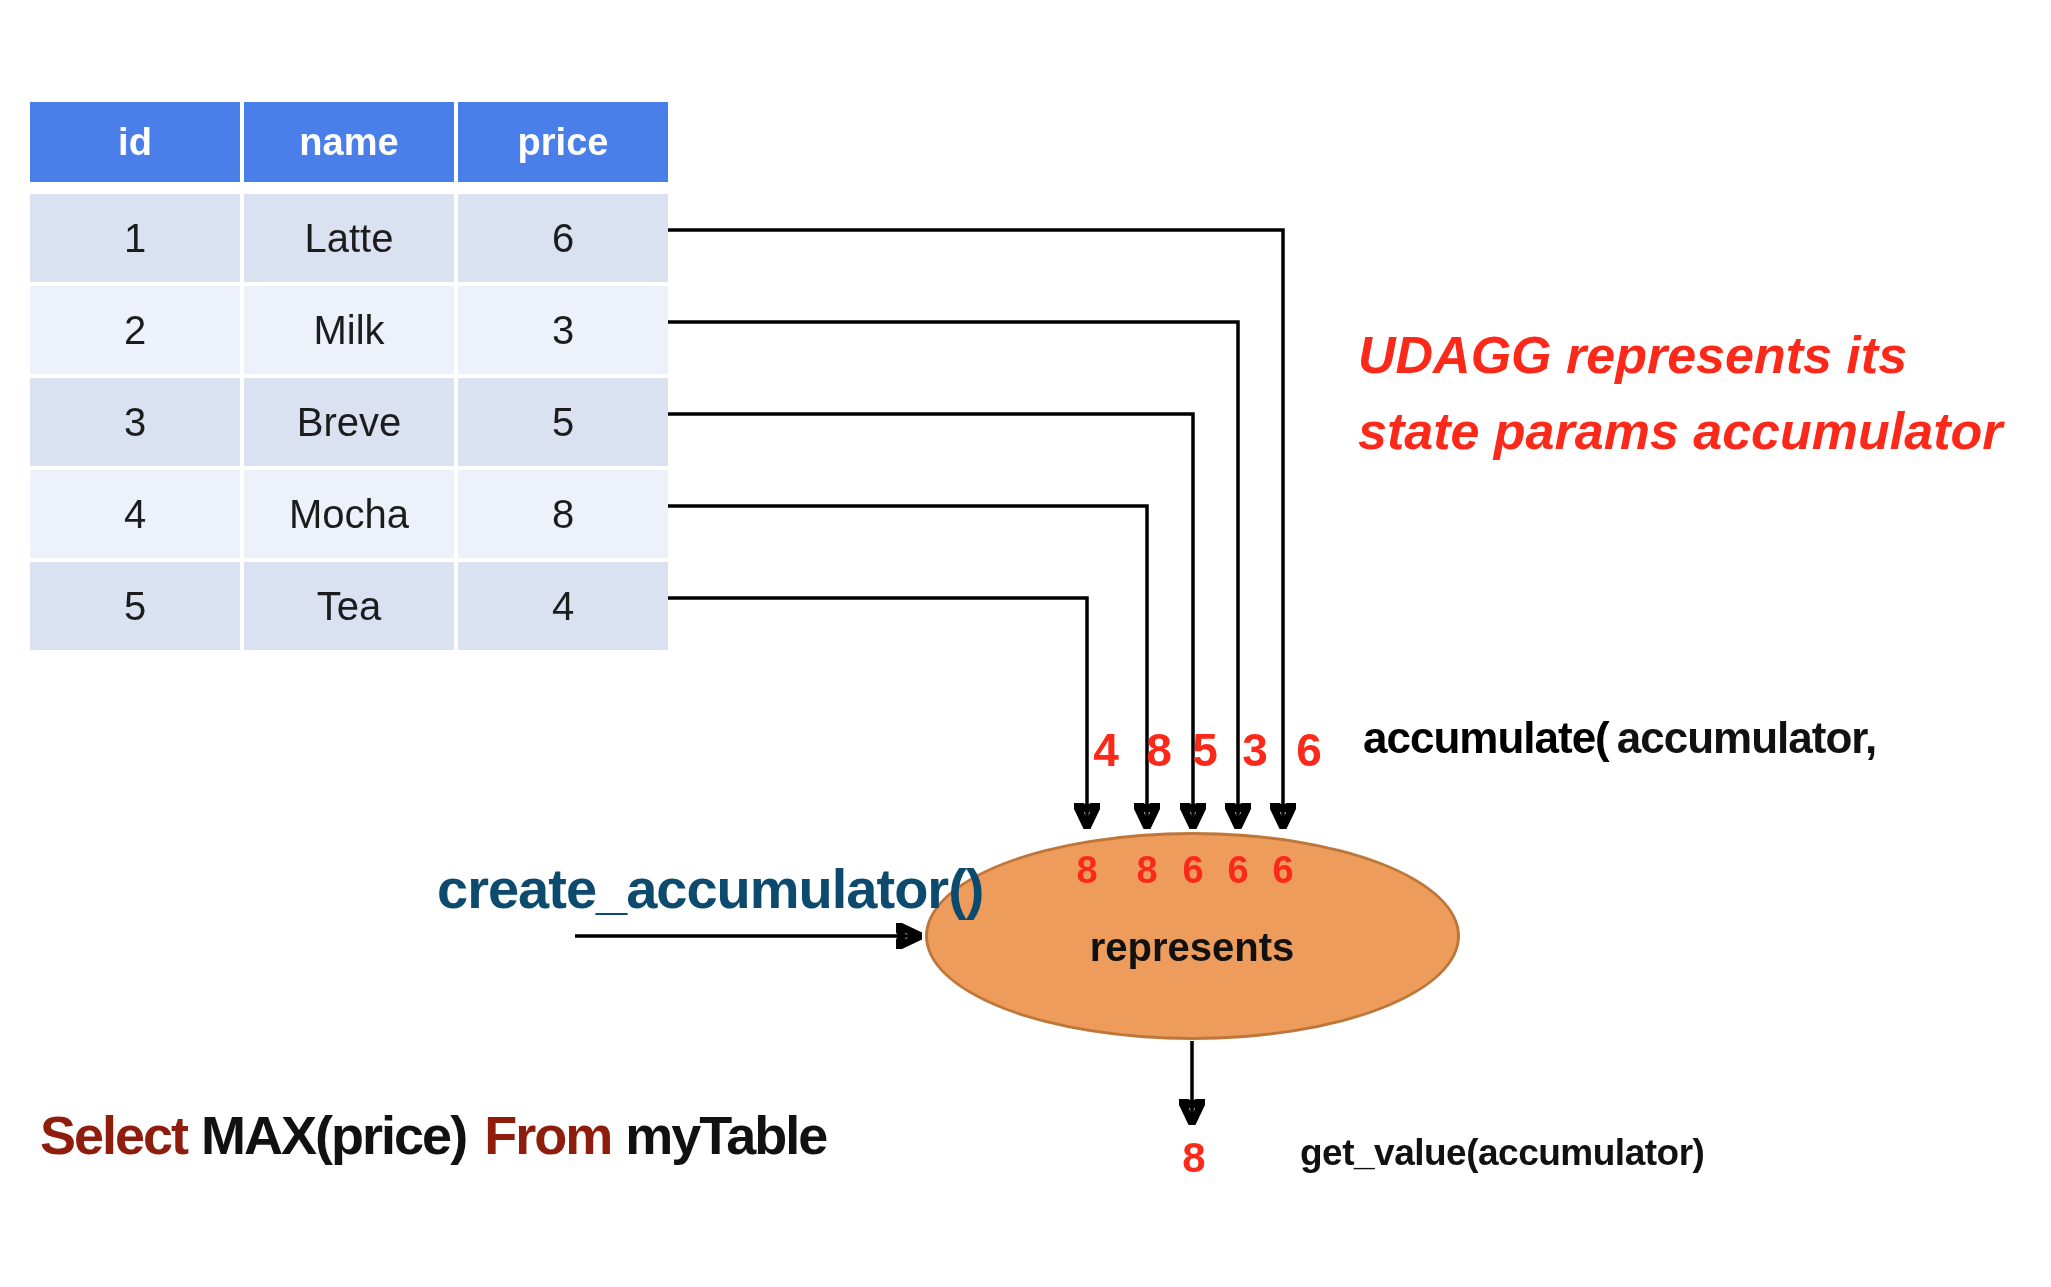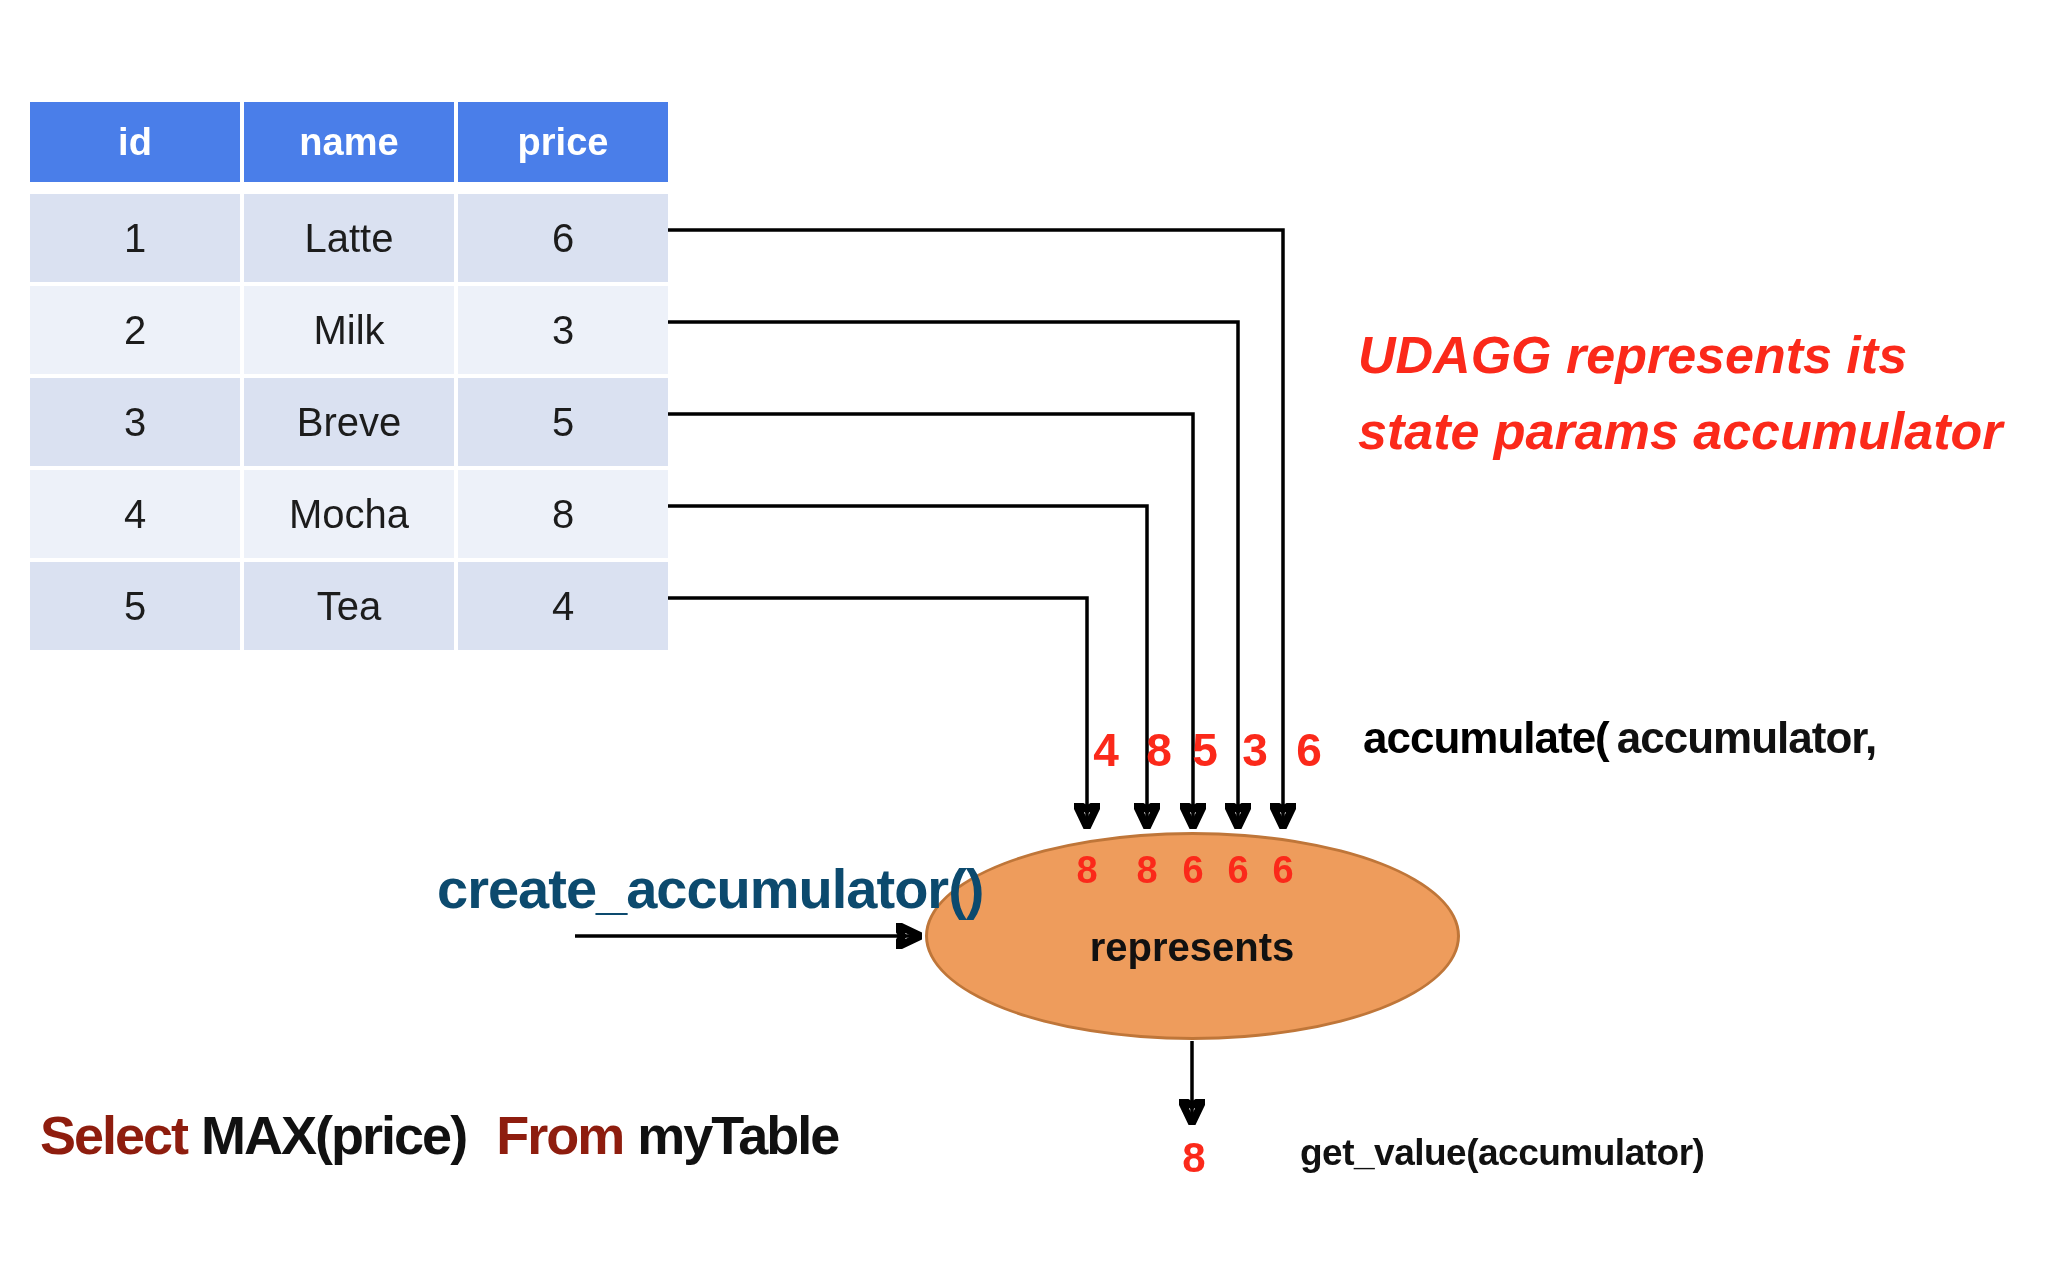--- a/index.html
+++ b/index.html
@@ -71,21 +71,21 @@
   .result-val{
     position:absolute;left:1194px;top:1134px;transform:translateX(-50%);
     font-size:42px;font-weight:bold;color:#fb291a;
   }
   .query{
     position:absolute;left:40px;top:1102px;
     font-size:54px;line-height:66px;font-weight:bold;letter-spacing:-2px;
     color:#111111;white-space:nowrap;
   }
   .query .kw{color:#8e1d0e;margin-right:14px;}
-  .query .expr{margin-right:30px;}
+  .query .expr{margin-right:18px;}
 </style>
 </head>
 <body>
 
 <div class="stage">
 
   <div class="tbl">
     <div class="th">id</div>
     <div class="th">name</div>
     <div class="th">price</div>

